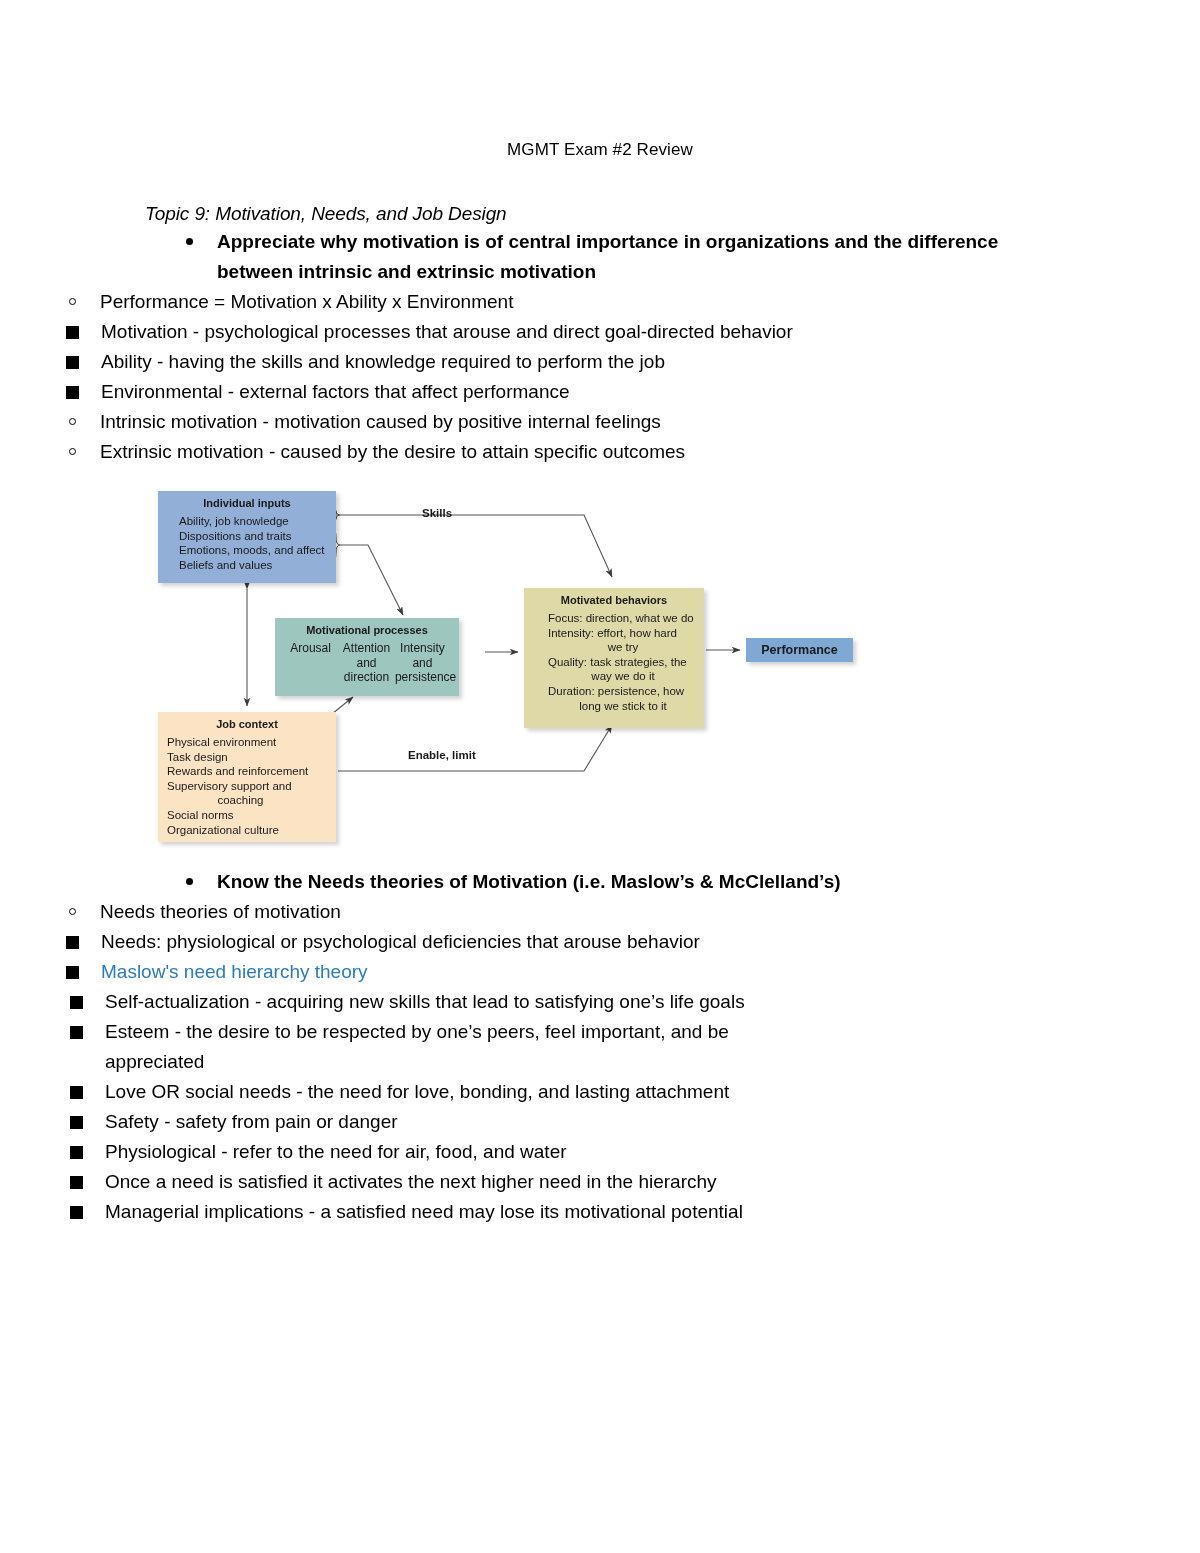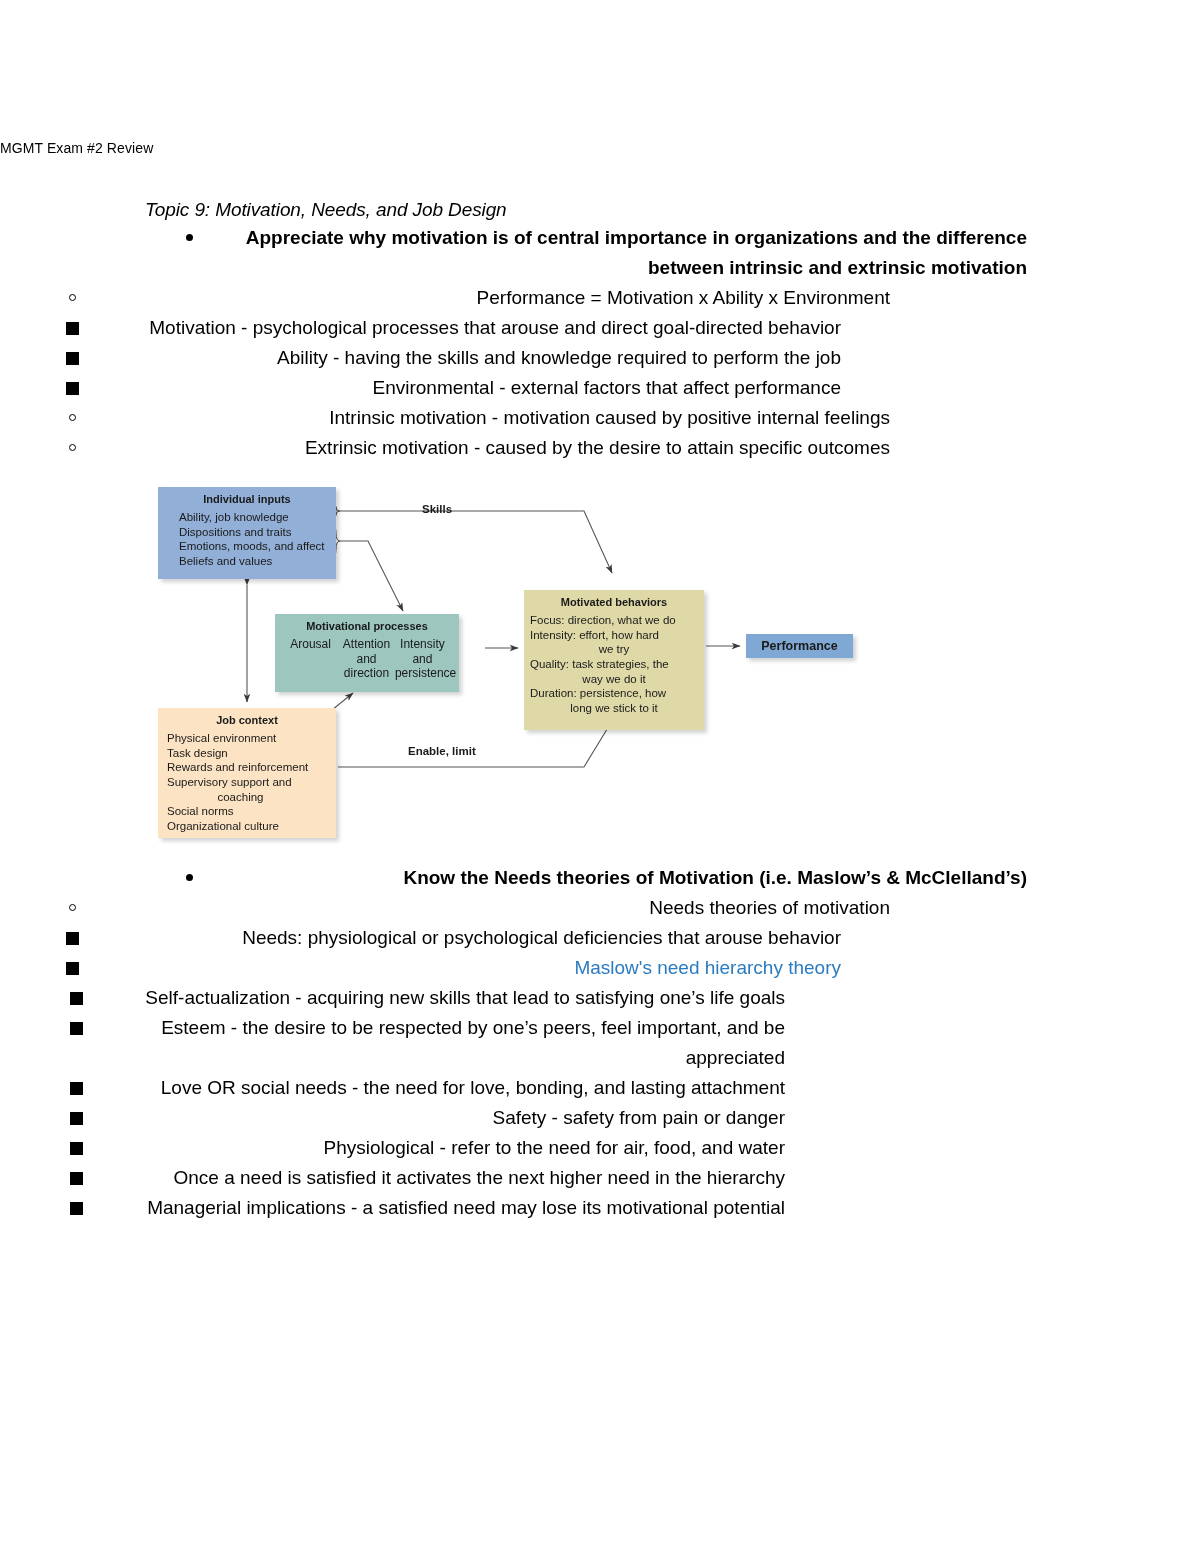--- a/index.html
+++ b/index.html
@@ -19,21 +19,22 @@
   .page {
     position: relative;
     width: 1200px;
     height: 1553px;
     padding: 0;
     box-sizing: border-box;
   }
 
   
   .doc-title {
-    font-size: 14px;
+    text-align: center;
+    font-size: 17px;
     line-height: 1.3;
     margin: 139px 0 0 0;
     letter-spacing: 0.1px;
   }
 
   .topic-heading {
     font-style: italic;
     font-size: 19px;
     margin: 42px 0 0 145px;
     letter-spacing: -0.1px;
@@ -42,21 +43,20 @@
   ul.lvl1, ul.lvl2, ul.lvl3, ul.lvl4 {
     list-style: none;
     margin: 0;
     padding: 0;
   }
 
   li {
     position: relative;
     font-size: 19px;
     line-height: 30px;
-    text-align: right;
   }
 
   
   ul.lvl1 > li {
     margin-left: 182px;
     padding-left: 35px;
     font-weight: bold;
     margin-top: 2px;
     max-width: 810px;
   }
@@ -167,24 +167,24 @@
     display: flex;
     justify-content: space-between;
     padding: 3px 9px 0 8px;
     font-size: 12px;
     line-height: 14.6px;
     text-align: center;
   }
   #box-motivational-processes .cols > div { width: 33%; }
 
   #box-motivated-behaviors {
-    left: 374px; top: 109px; width: 180px; height: 140px;
+    left: 374px; top: 103px; width: 180px; height: 140px;
     background: #DFD9A8;
   }
-  #box-motivated-behaviors .dlist { padding: 3px 6px 0 6px; }
+  #box-motivated-behaviors .dlist { padding: 3px 6px 0 24px; }
   #box-motivated-behaviors .dline {
     white-space: normal;
     text-align: left;
   }
   #box-motivated-behaviors .dline.ctr { text-align: center; }
 
   #box-performance {
     left: 596px; top: 153px; width: 107px; height: 24px;
     background: #7FA8D4;
     display: flex; align-items: center; justify-content: center;

